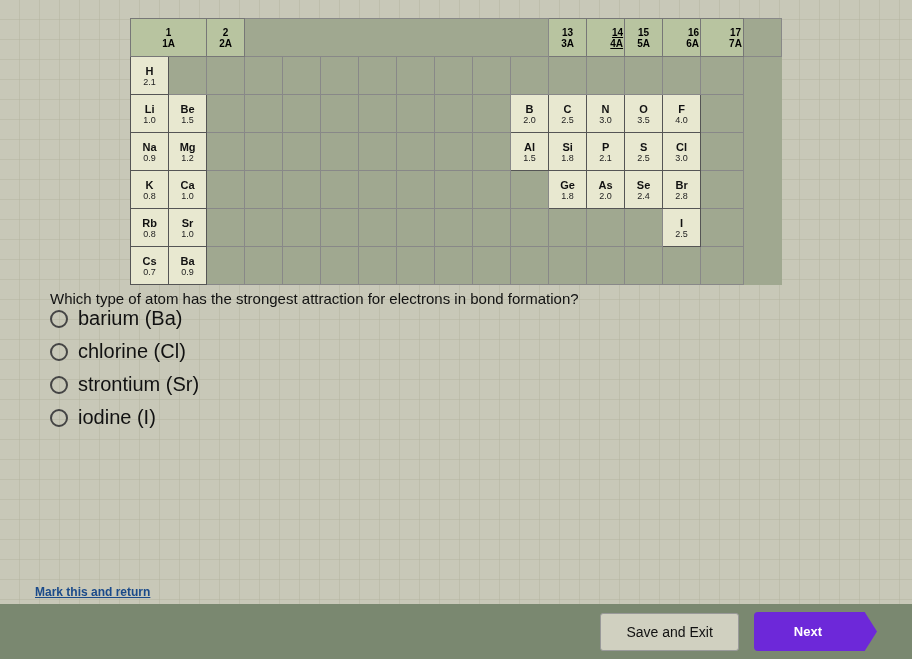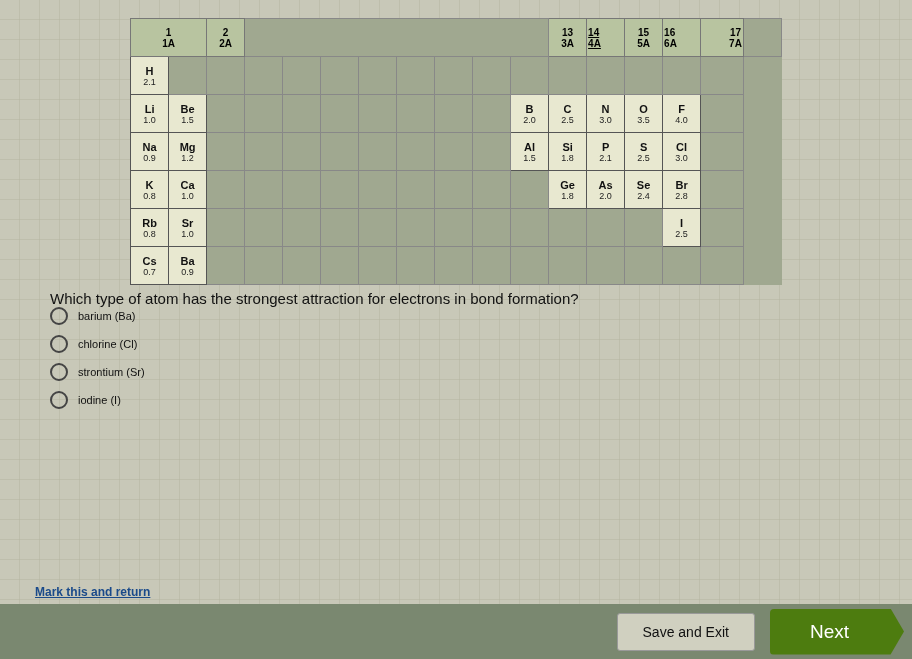--- a/index.html
+++ b/index.html
@@ -110,55 +110,55 @@
       width: 18px;
       height: 18px;
       border-radius: 50%;
       border: 2px solid #444;
       background: transparent;
       margin-right: 10px;
       flex-shrink: 0;
     }
 
     .option-label {
-      font-size: 11px;
+      font-size: 20px;
       color: #111;
     }
 
     
     .bottom-bar {
       position: absolute;
       bottom: 0;
       left: 0;
       right: 0;
       height: 55px;
       background: #7a8870;
       display: flex;
       align-items: center;
       justify-content: flex-end;
-      padding: 0 8px;
+      padding: 0 35px;
       gap: 15px;
     }
 
     .save-exit-btn {
       background: #d0d0c0;
       border: 1px solid #999;
       padding: 10px 25px;
       font-size: 14px;
       cursor: pointer;
       color: #111;
       border-radius: 3px;
     }
 
     .next-btn {
-      background: #4d7c0f;
+      background: #6d28d9;
       border: none;
       padding: 12px 40px;
-      font-size: 19px;
-      font-weight: normal;
+      font-size: 13px;
+      font-weight: bold;
       cursor: pointer;
       color: white;
       border-radius: 4px;
       clip-path: polygon(0 0, 90% 0, 100% 50%, 90% 100%, 0 100%);
       padding-right: 55px;
     }
 
     .mark-return {
       position: absolute;
       bottom: 60px;
@@ -198,29 +198,29 @@
               <div>2</div>
               <div>2A</div>
             </td>
 
             <td colspan="8" class="empty"></td>
 
             <td style="font-size:10px; font-weight:bold; text-align:center;">
               <div>13</div>
                 <div>3A</div>
             </td>
-            <td style="font-size:10px; font-weight:bold; text-align:left;text-decoration:underline;">
+            <td style="font-size:10px; font-weight:bold; text-align:right;text-decoration:underline;">
               <div>14</div>
                 <div>4A</div>
             </td>
             <td style="font-size:10px; font-weight:bold; text-align:center;">
               <div>15</div>
                 <div>5A</div>
             </td>
-            <td style="font-size:10px; font-weight:bold; text-align:left;">
+            <td style="font-size:10px; font-weight:bold; text-align:right;">
               <div>16</div>
                 <div>6A</div>
             </td>
             <td style="font-size:10px; font-weight:bold; text-align:center;padding-left:28px;">
               <div>17</div>
                 <div>7A</div>
             </td>
             <td class="empty"></td>
           </tr>
         </thead>

